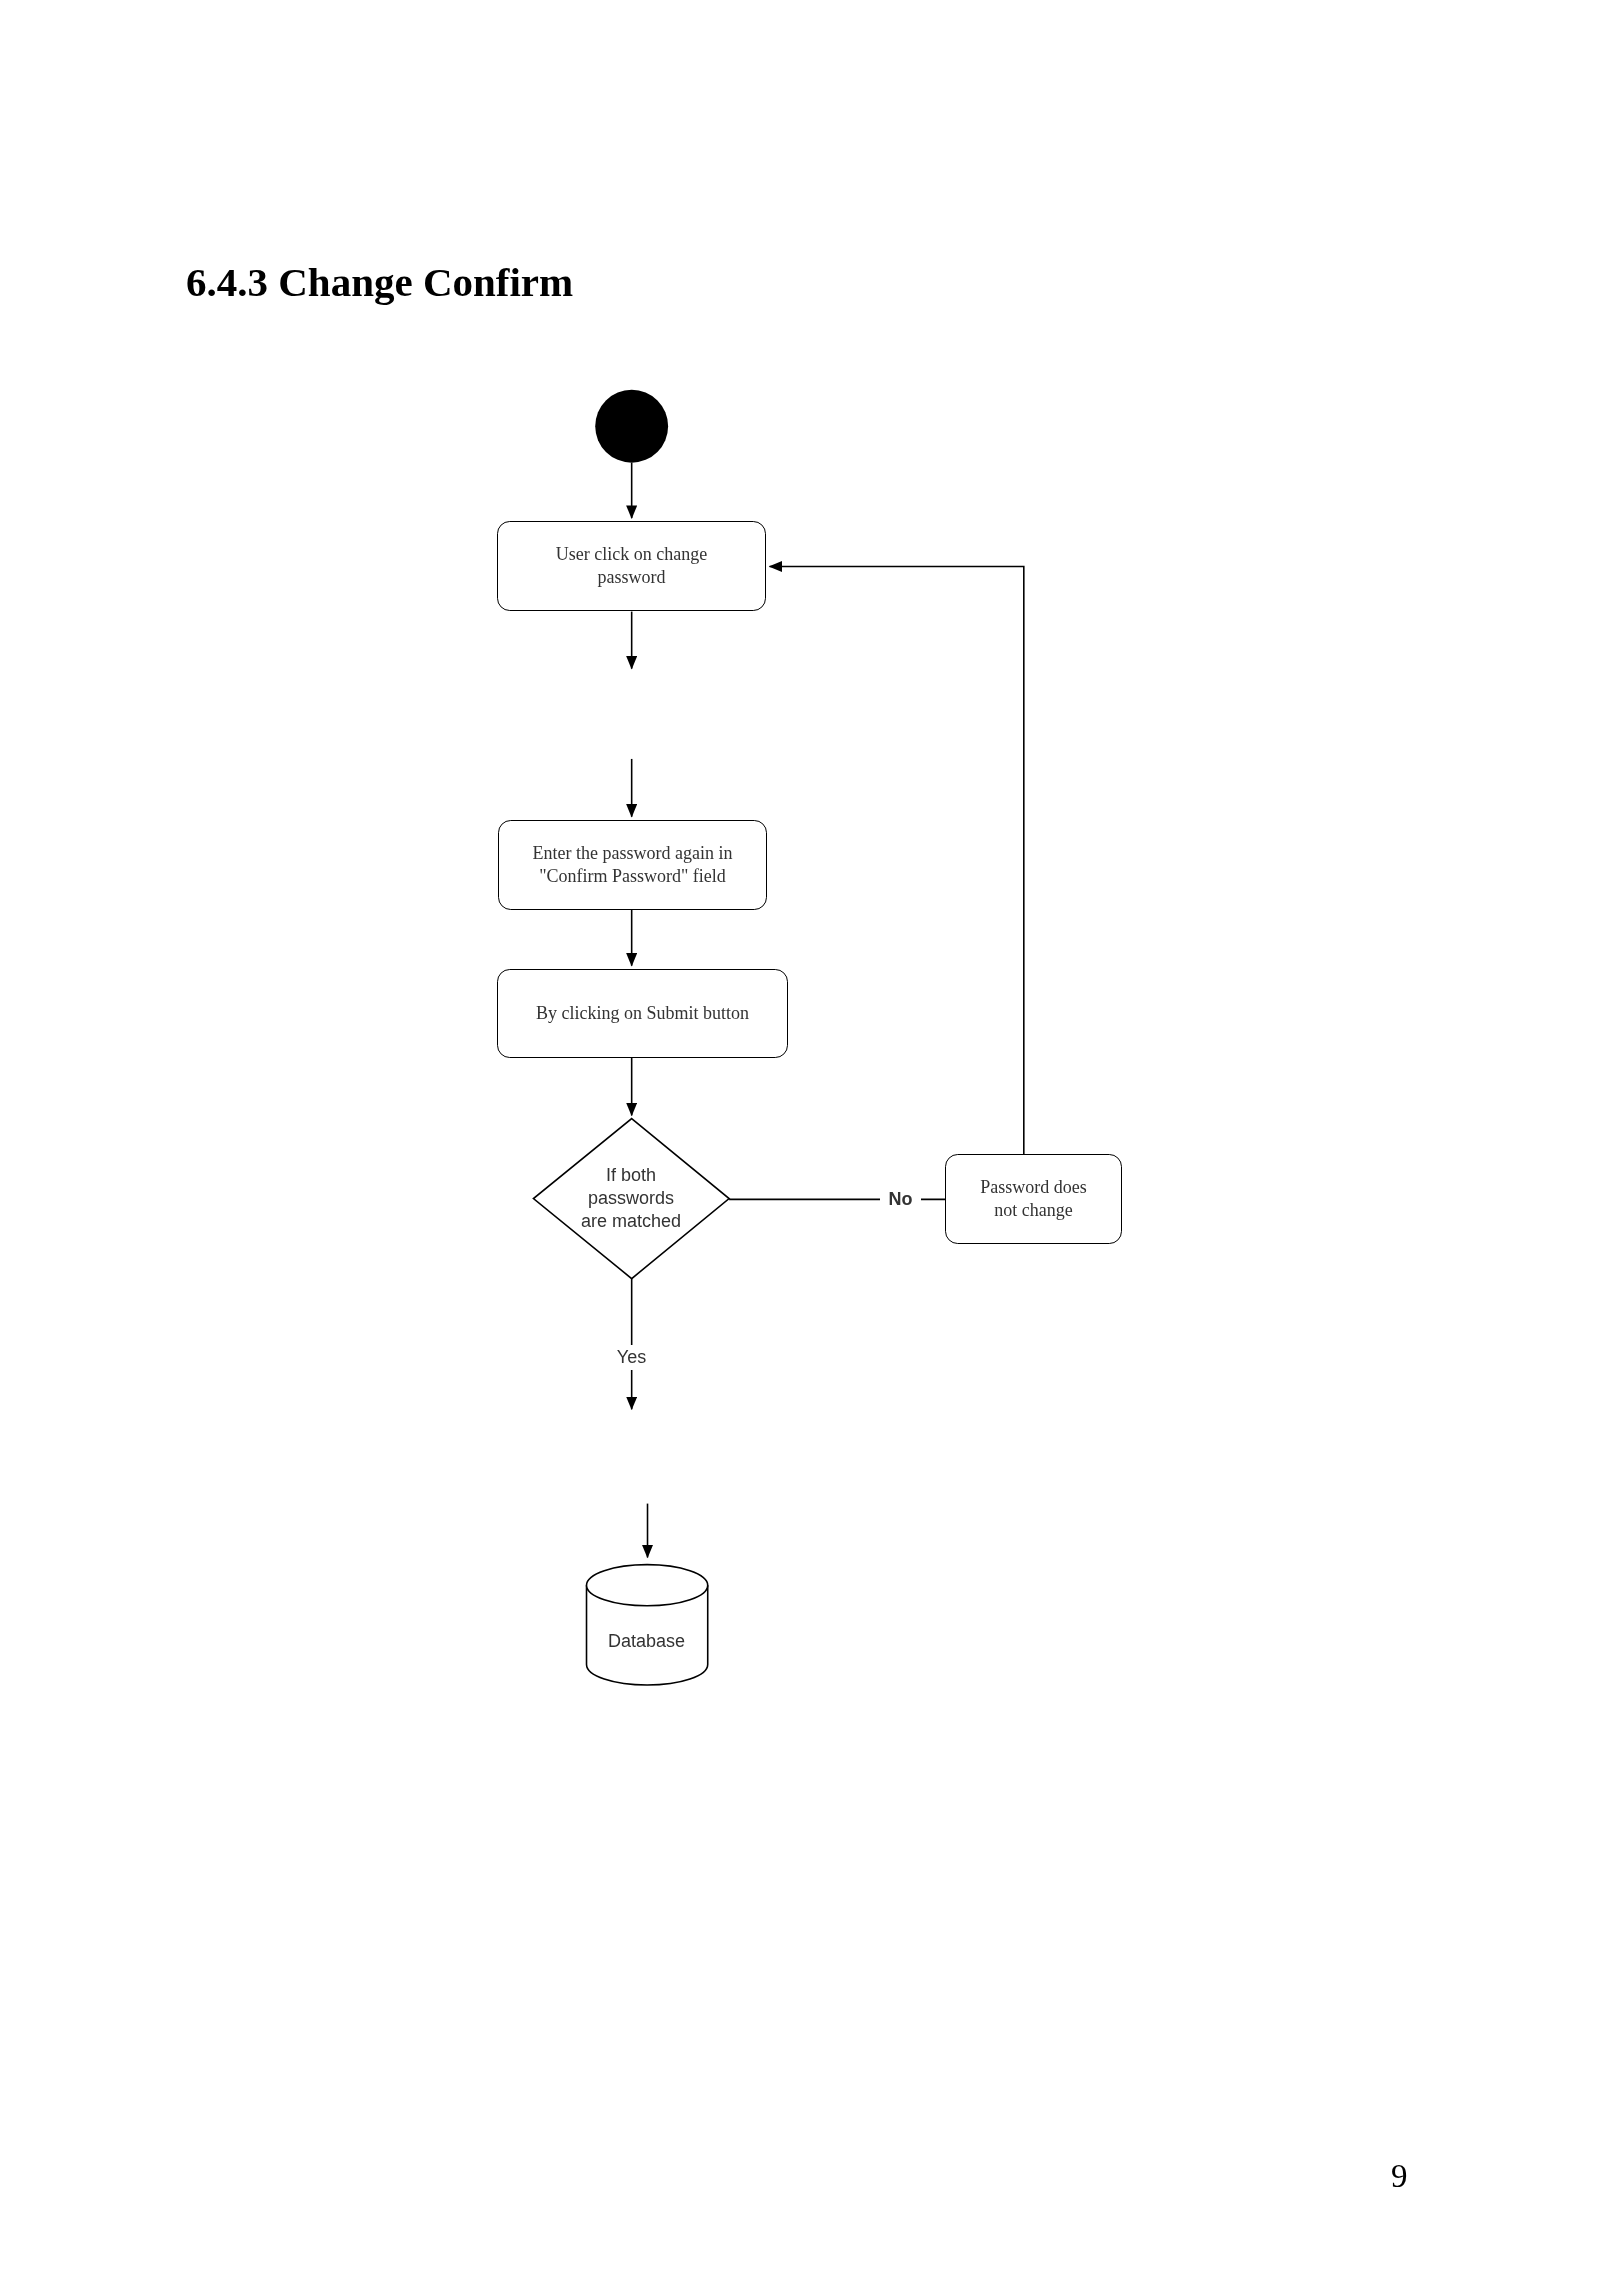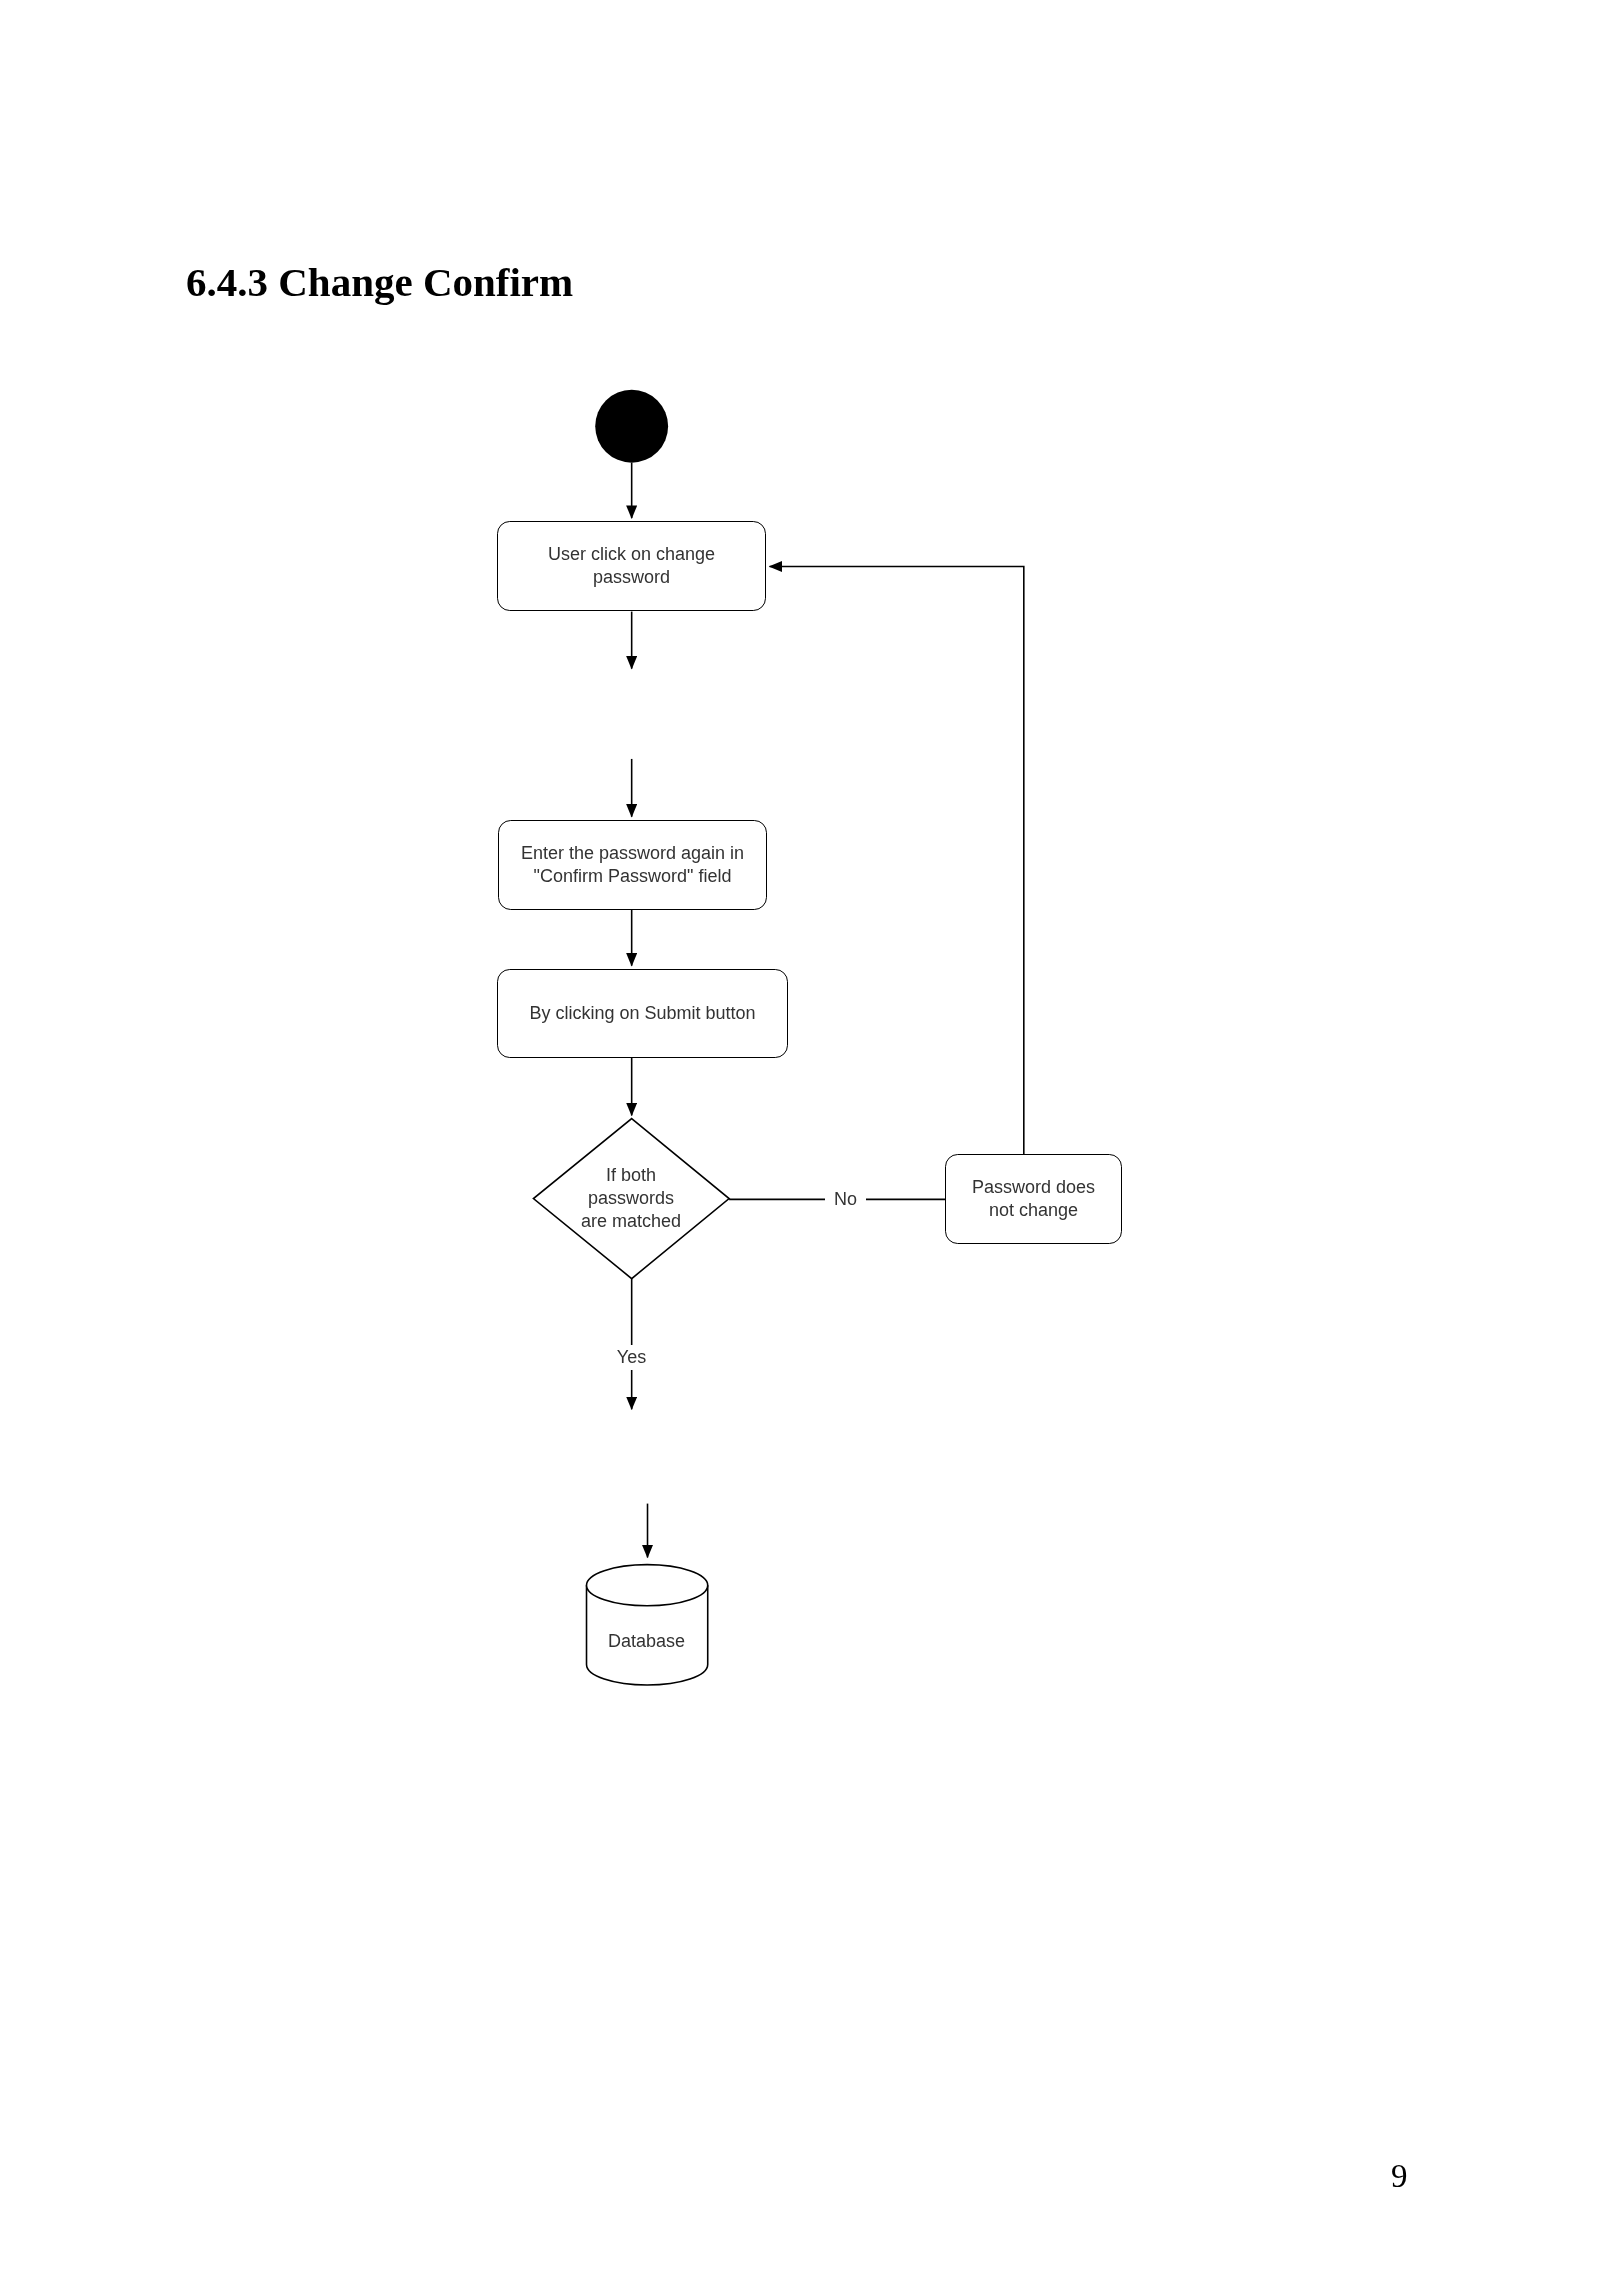--- a/index.html
+++ b/index.html
@@ -33,20 +33,21 @@
     border-radius: 12.7px;
     background: #ffffff;
     display: flex;
     flex-direction: column;
     justify-content: center;
     align-items: center;
     text-align: center;
     font-size: 18px;
     line-height: 23px;
     color: #333333;
+    font-family: Liberation Serif, serif;
   }
   #node-step1 { left: 497px;  top: 521px;  width: 269px; height: 90px; }
   #node-step2 { left: 498px;  top: 672px;  width: 269px; height: 87px; }
   #node-step3 { left: 498px;  top: 820px; width: 269px; height: 90px; }
   #node-step4 { left: 497px;  top: 969px; width: 291px; height: 89px; }
   #node-no    { left: 945px; top: 1154px; width: 177px; height: 90px; }
   #node-success { left: 527px; top: 1413px; width: 239px; height: 91px; }
   .diamond-text {
     position: absolute;
     left: 552px; top: 1164px; width: 158px;
@@ -56,21 +57,21 @@
     color: #333333;
   }
   .edge-label {
     position: absolute;
     background: #ffffff;
     text-align: center;
     font-size: 18px;
     line-height: 25px;
     color: #333333;
   }
-  #edge-label-no  { left: 825px; top: 1187px; width: 41px; height: 25px; }
+  #edge-label-no  { left: 880px; top: 1187px; width: 41px; height: 25px; font-weight: bold; }
   #edge-label-yes { left: 607px;  top: 1345px; width: 49px; height: 25px; }
   #database-label {
     position: absolute;
     left: 586px; top: 1631px; width: 121px;
     text-align: center;
     font-size: 18px;
     color: #333333;
   }
   #page-number {
     position: absolute;

